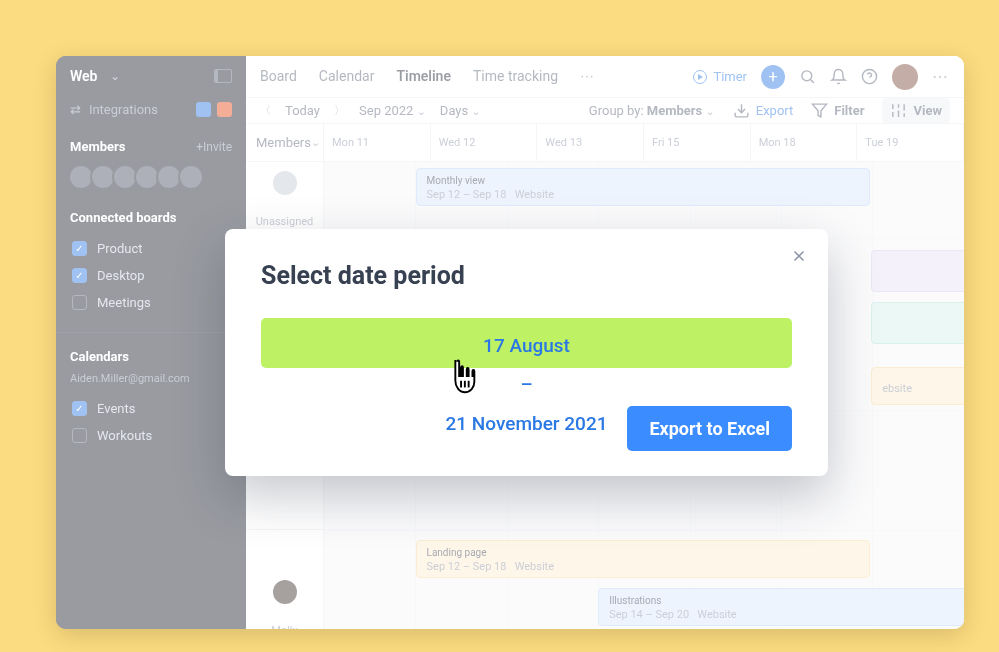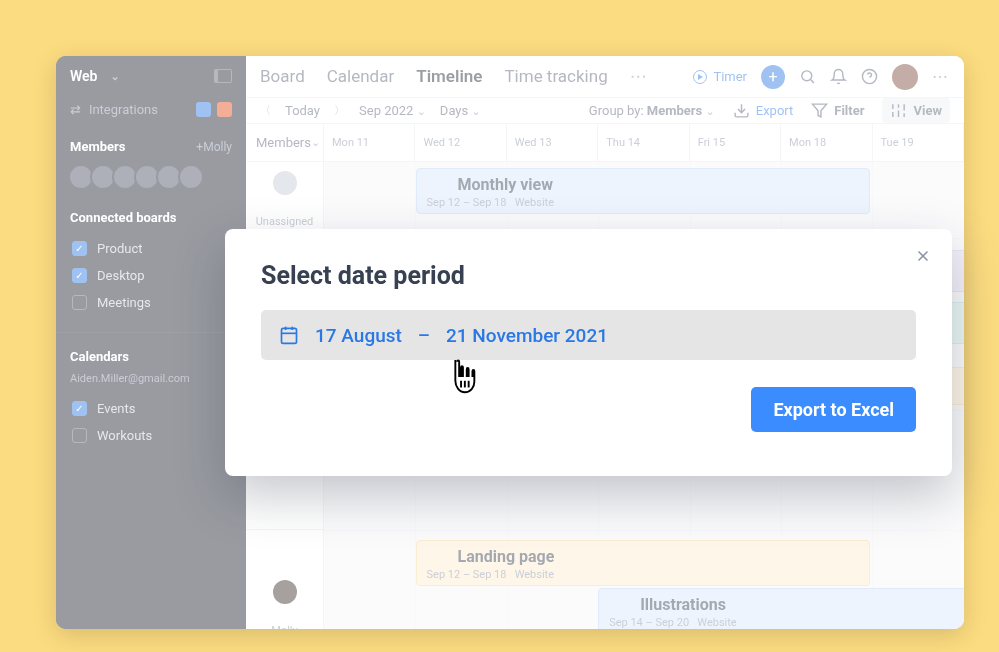--- a/index.html
+++ b/index.html
@@ -32,21 +32,21 @@
   .cbx { width:15px;height:15px;border-radius:3px;border:1.5px solid #5a6275; background:transparent; display:flex;align-items:center;justify-content:center;}
   .cbx.on{ background:#2a78e4; border-color:#2a78e4;}
   .cbx.on::after{content:"✓"; color:#fff; font-size:10px; line-height:1;}
   .sb-divider{ height:1px; background:#2a3040; margin:6px 0;}
   .sb-sub { padding:2px 14px 6px; color:#8b93a7; font-size:11px;}
 
   
   .main { flex:1; display:flex; flex-direction:column; background:#f6f7f9; color:#4a5568; }
   .topbar { height:42px; background:#fff; border-bottom:1px solid #e6e8ee; display:flex; align-items:center; padding:0 14px; gap:20px;}
   .tabs { display:flex; gap:22px; }
-  .tab { font-size:17px; color:#5a6275; padding:16px 0; }
+  .tab { font-size:14px; color:#5a6275; padding:16px 0; }
   .tab.active{ color:#1f2733; border-bottom:2px solid #2a78e4; font-weight:600;}
   .tb-more { color:#8b93a7; letter-spacing:2px; }
   .tb-right { margin-left:auto; display:flex; align-items:center; gap:14px;}
   .timer-btn { display:flex; align-items:center; gap:6px; color:#2a78e4; font-size:13px;}
   .play{width:14px;height:14px;border:1.5px solid #2a78e4;border-radius:50%;display:flex;align-items:center;justify-content:center;}
   .play::after{content:"";border-left:5px solid #2a78e4;border-top:3px solid transparent;border-bottom:3px solid transparent;margin-left:1px;}
   .plus-btn{width:24px;height:24px;border-radius:50%;background:#2a78e4;color:#fff;display:flex;align-items:center;justify-content:center;font-size:16px;}
   .ic{width:17px;height:17px;color:#5a6275;}
   .avatar-me{width:26px;height:26px;border-radius:50%;background:#7a4a3a;}
 
@@ -67,40 +67,40 @@
   .mc-av{width:24px;height:24px;border-radius:50%;background:#c4c9d6;}
   .mc-av.dark{background:#3a2f2a;}
   .grid { flex:1; position:relative; overflow:hidden;}
   .grid-head { height:38px; display:flex; background:#fff; border-bottom:1px solid #e6e8ee;}
   .day { flex:1; border-right:1px solid #e6e8ee; font-size:11px; color:#8b93a7; display:flex; align-items:center; padding:0 8px;}
   .grid-body { position:absolute; inset:38px 0 0 0;}
   .vline{position:absolute;top:0;bottom:0;border-right:1px solid #eef0f4;}
   .row-line{position:absolute;left:0;right:0;border-bottom:1px solid #eef0f4;}
 
   .task { position:absolute; border-radius:4px; padding:6px 10px 4px; font-size:12px; }
-  .task .t-title{ font-size:16px; font-weight:700; color:#374151;margin-left:31px; }
+  .task .t-title{ font-size:10px; font-weight:400; color:#374151; }
   .task .t-meta{ font-size:11px; color:#8b93a7; margin-top:2px;}
   .blue  { background:#d9e7fb; border:1px solid #b9d0f5;}
   .amber { background:#fdeccd; border:1px solid #f5d79a;}
   .lilac { background:#e6e0f7; border:1px solid #d2c7f0;}
   .teal  { background:#d4f0ec; border:1px solid #aee1d9;}
 
   
   .scrim{ position:absolute; inset:0; background:rgba(255,255,255,.55); pointer-events:none;}
   .modal{
-    position:absolute; left:225px; top:229px; width:727px; height:247px;
+    position:absolute; left:225px; top:229px; width:603px; height:247px;
     background:#fff; border-radius:8px; box-shadow:0 20px 50px rgba(30,40,60,.25);
-    padding:32px 36px 44px; display:flex; flex-direction:column;
+    padding:32px 36px 25px; display:flex; flex-direction:column;
   }
   .modal h1{ font-size:25px; font-weight:700; color:#374151; }
   .modal .close{ position:absolute; top:18px; right:20px; color:#8b93a7; }
   .date-field{
-    margin-top:20px; height:50px; background:#e5e5e5; border-radius:5px;
+    margin-top:28px; height:50px; background:#bef264; border-radius:5px;
     display:flex; align-items:center; gap:16px; padding:0 18px;
-    color:#2a78e4; font-size:19px; font-weight:500;
+    color:#2a78e4; font-size:19px; font-weight:500;flex-direction:column;
   }
   .modal .primary{
     margin-top:auto; margin-left:auto; background:#3b8cff; color:#fff;
     border:none; border-radius:5px; padding:12px 22px; font-size:18px; font-weight:700;
   }
   .cursor{
     position:absolute; left:446px; top:358px; width:32px; height:38px;
   }
 
   svg{display:block}
@@ -122,21 +122,21 @@
       <span>⇄</span>
       <span>Integrations</span>
       <span class="sb-int-icons">
         <span class="gcal"></span>
         <span class="o365"></span>
       </span>
     </div>
 
     <div class="sb-section">
       <span>Members</span>
-      <span class="sb-invite">+Molly</span>
+      <span class="sb-invite">+Invite</span>
     </div>
     <div class="avatars">
       <span class="av"></span>
       <span class="av"></span>
       <span class="av"></span>
       <span class="av"></span>
       <span class="av"></span>
       <span class="av"></span>
     </div>
 
@@ -273,21 +273,20 @@
           <span class="mc-av dark"></span>
           <span>Molly</span>
         </div>
       </div>
 
       <div class="grid">
         <div class="grid-head">
           <div class="day">Mon 11</div>
           <div class="day">Wed 12</div>
           <div class="day">Wed 13</div>
-          <div class="day">Thu 14</div>
           <div class="day">Fri 15</div>
           <div class="day">Mon 18</div>
           <div class="day">Tue 19</div>
         </div>
         <div class="grid-body">
           <div class="vline" style="left:14.28%"></div>
             <div class="vline" style="left:28.56%"></div>
           <div class="vline" style="left:42.84%"></div>
             <div class="vline" style="left:57.12%"></div>
           <div class="vline" style="left:71.4%"></div>

